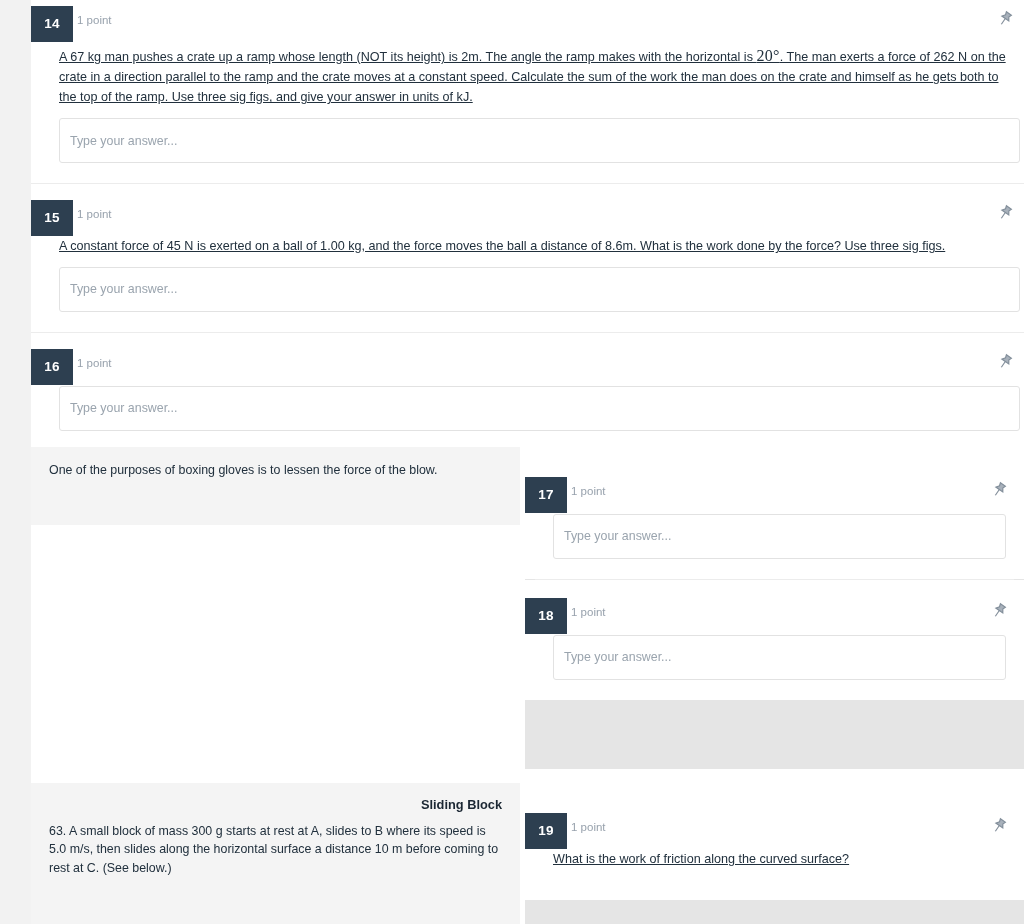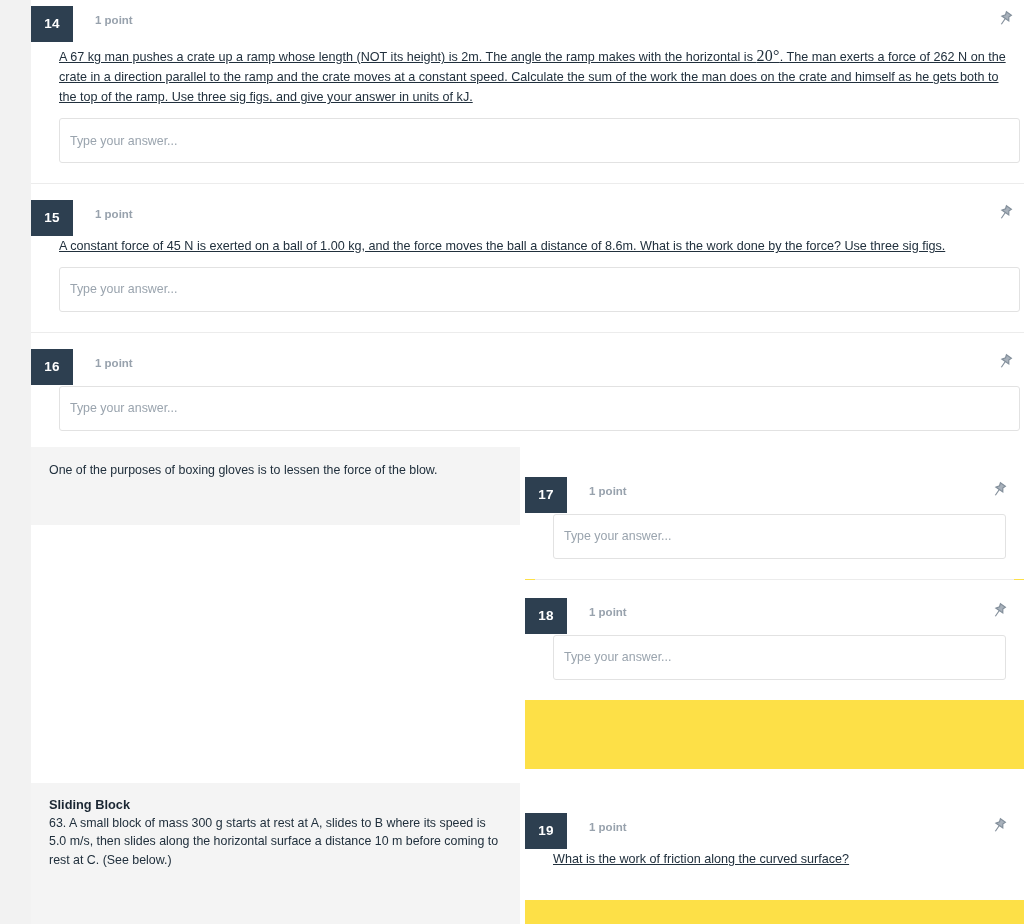--- a/index.html
+++ b/index.html
@@ -62,22 +62,22 @@
     line-height: 28px;
     min-width: 30px;
     text-align: center;
     padding: 4px 6px;
     letter-spacing: .2px;
   }
   .q-points {
     color: #98a2ad;
     font-size: 11.5px;
     line-height: 28px;
-    margin-left: 22px;
-    font-weight: bold;
+    margin-left: 4px;
+    font-weight: normal;
   }
   .pin {
     position: absolute;
     right: 10px;
     top: 4px;
     width: 18px;
     height: 18px;
     opacity: .75;
   }
   .pin svg { display: block; }
@@ -143,21 +143,21 @@
     line-height: 1.48;
     color: #21303d;
     margin: 0;
   }
   .stim-col-spacer {
     flex: 0 0 5px;
     background: #ffffff;
   }
   .q-col {
     flex: 1 1 auto;
-    background: #fde047;
+    background: #e5e5e5;
     padding: 0;
   }
   .q-col .question .q-body { padding-left: 28px; padding-right: 12px; }
   .q-col .answer-input { width: 453px; }
   .q-col .pin { right: 16px; }
 
   
   .section-gap {
     height: 14px;
     background: #ffffff;
@@ -273,21 +273,21 @@
           </div>
         </div>
 
       </div>
     </div>
 
     <div class="section-gap"></div>
 
     <div class="stimulus-section" style="min-height:240px;">
       <div class="stim-panel" style="height:173px;">
-        <div class="stim-title" style="margin-bottom:2px;">Sliding Block</div>
+        <div class="stim-title" style="margin-bottom:10px;text-align:right;">Sliding Block</div>
         <p class="stim-text">63. A small block of mass 300 g starts at rest at A, slides to B where its speed is 5.0 m/s, then slides along the horizontal surface a distance 10 m before coming to rest at C. (See below.)</p>
 
       </div>
       <div class="stim-col-spacer"></div>
       <div class="q-col">
 
         <div class="question" style="padding-top:30px;">
           <div class="q-head">
             <div class="q-badge">19</div>
             <div class="q-points">1 point</div>

